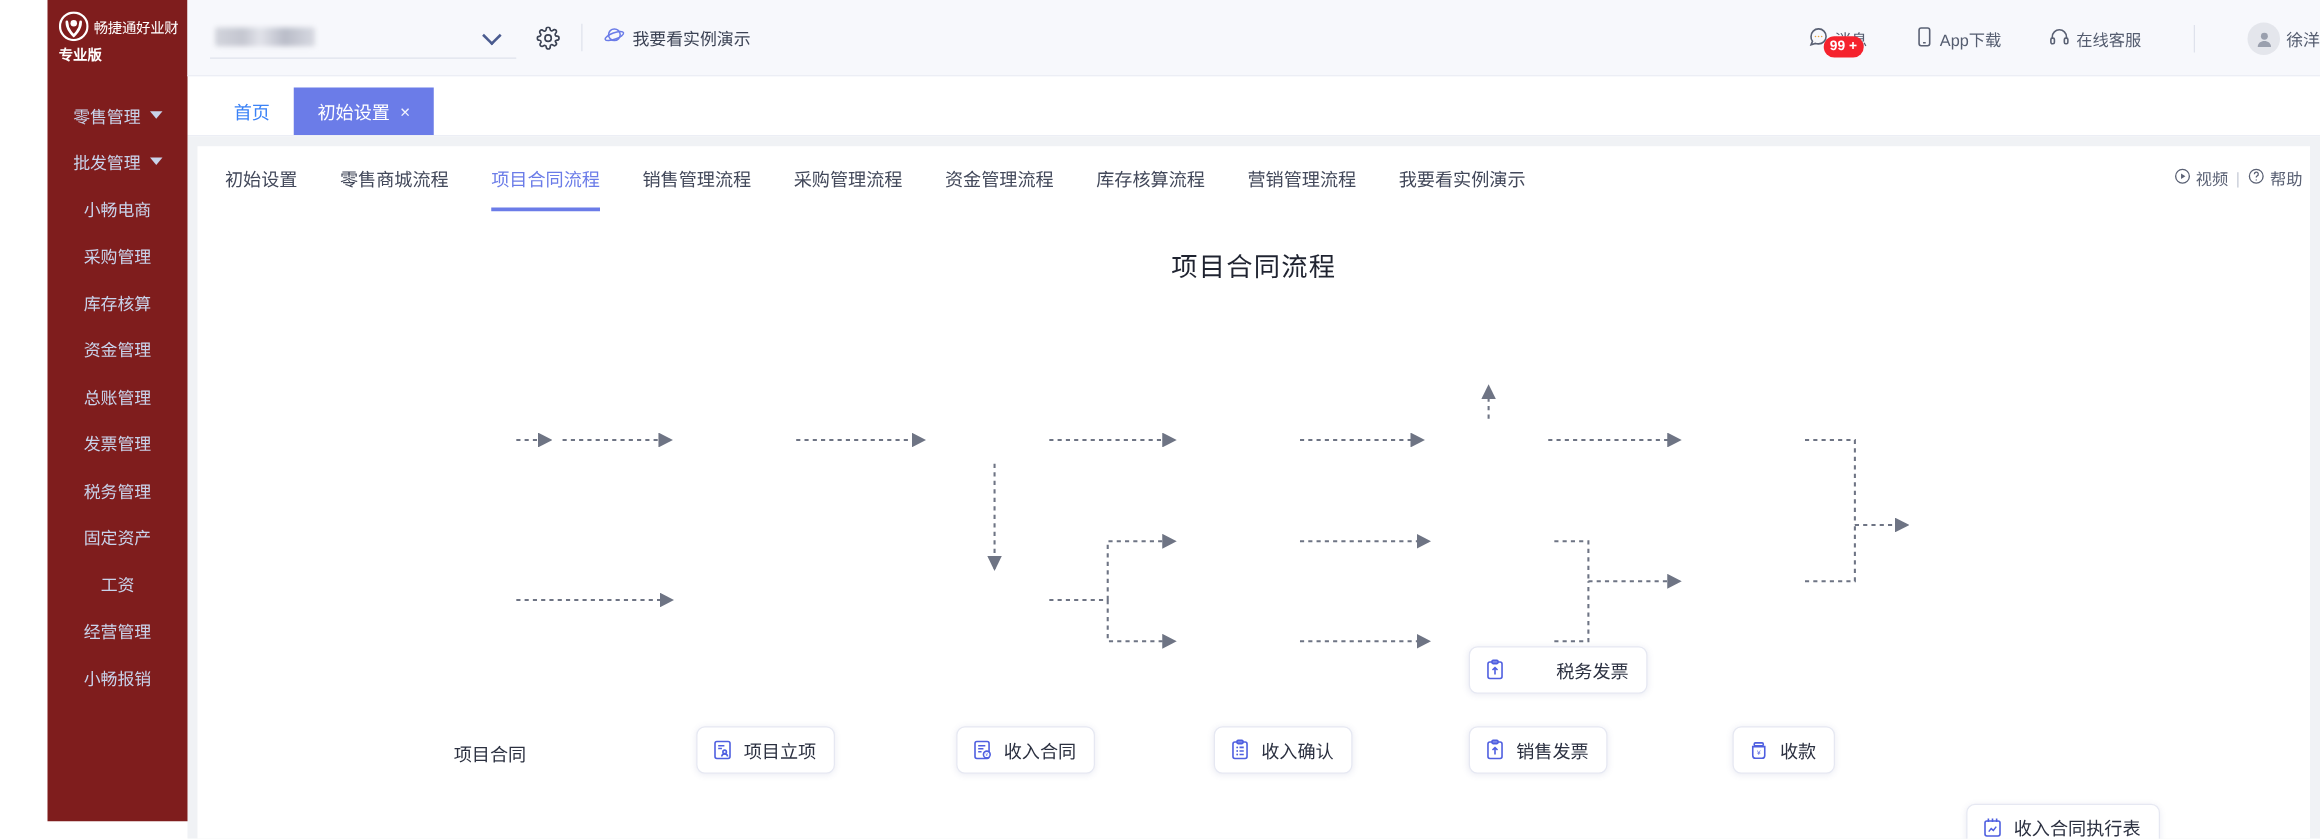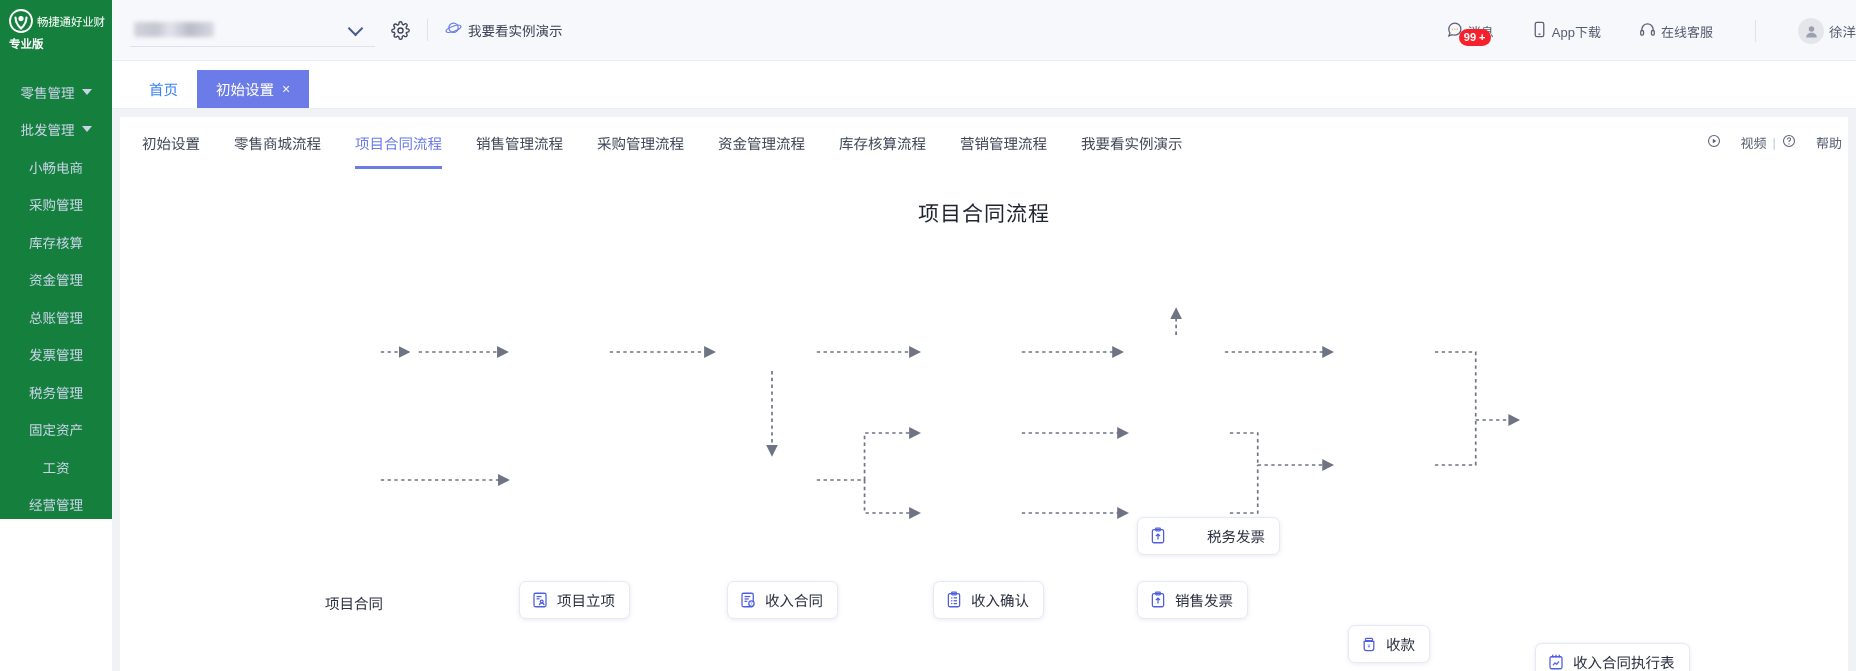--- a/index.html
+++ b/index.html
@@ -9,25 +9,26 @@
     overflow: hidden;
     background: #ffffff;
     font-family: "Liberation Sans", "DejaVu Sans", sans-serif;
     font-size: 14px;
     color: #333;
   }
   #app { position: relative; width: 1856px; height: 671px; display: flex; }
 
   
   .sidebar {
-    width: 112px; height: 519px;
-    background: #15803d;
+    width: 112px; height: 657px;
+    background: #7f1d1d;
     flex: 0 0 112px;
     position: relative;
     overflow: hidden;
+    margin-left: 38px;
   }
   .logo-wrap {
     height: 62px;
     padding: 9px 0 0 0;
     position: relative;
   }
   .logo-row { display: flex; align-items: center; padding-left: 9px; }
   .logo-mark {
     width: 24px; height: 24px; flex: 0 0 24px;
     position: relative;
@@ -175,21 +176,21 @@
     content: ""; position: absolute;
     left: 0; right: 0; bottom: 0; height: 2.5px;
     background: #6b7ce8;
   }
   .subnav-right {
     position: absolute; right: 0; top: 0; height: 52px;
     display: flex; align-items: center; gap: 0;
     font-size: 13px; color: #5a6174;
   }
   .snr-item {
-    display: flex; align-items: center; gap: 20px;
+    display: flex; align-items: center; gap: 4px;
     cursor: pointer; padding: 0 6px;
   }
   .snr-sep { color: #c9cdd8; }
 
   
   .flow-title {
     text-align: center; font-size: 21px; color: #1f2330;
     margin-top: 28px; font-weight: 500; letter-spacing: 1px;
   }
   .flow-canvas {
@@ -523,21 +524,21 @@
 
           <div class="node" style="left:1017px; top:344px;">
             <svg class="ico" viewBox="0 0 24 24" fill="none" stroke="#4f5fe0" stroke-width="1.7">
               <rect x="4.5" y="3.5" width="15" height="17.5" rx="2"></rect>
                 <rect x="8.8" y="1.6" width="6.4" height="3.6" rx="1.1"></rect>
               <path d="M12 16.8V9.6M9.3 12l2.7-2.6 2.7 2.6"></path>
             </svg>
             <span>销售发票</span>
           </div>
 
-          <div class="node" style="left:1228px; top:344px;margin-top:44px;">
+          <div class="node" style="left:1228px; top:344px;">
             <svg class="ico" viewBox="0 0 24 24" fill="none" stroke="#4f5fe0" stroke-width="1.7">
               <path d="M5.6 8.4h12.8v9.4a3 3 0 0 1-3 3H8.6a3 3 0 0 1-3-3z"></path>
               <rect x="7.2" y="4.4" width="9.6" height="3.2" rx="1.2"></rect>
               <text x="12" y="17" font-size="7" fill="#4f5fe0" stroke="none" text-anchor="middle">¥</text>
             </svg>
             <span>收款</span>
           </div>
 
           <div class="node" style="left:1415px; top:406px;">
             <svg class="ico" viewBox="0 0 24 24" fill="none" stroke="#4f5fe0" stroke-width="1.7">

